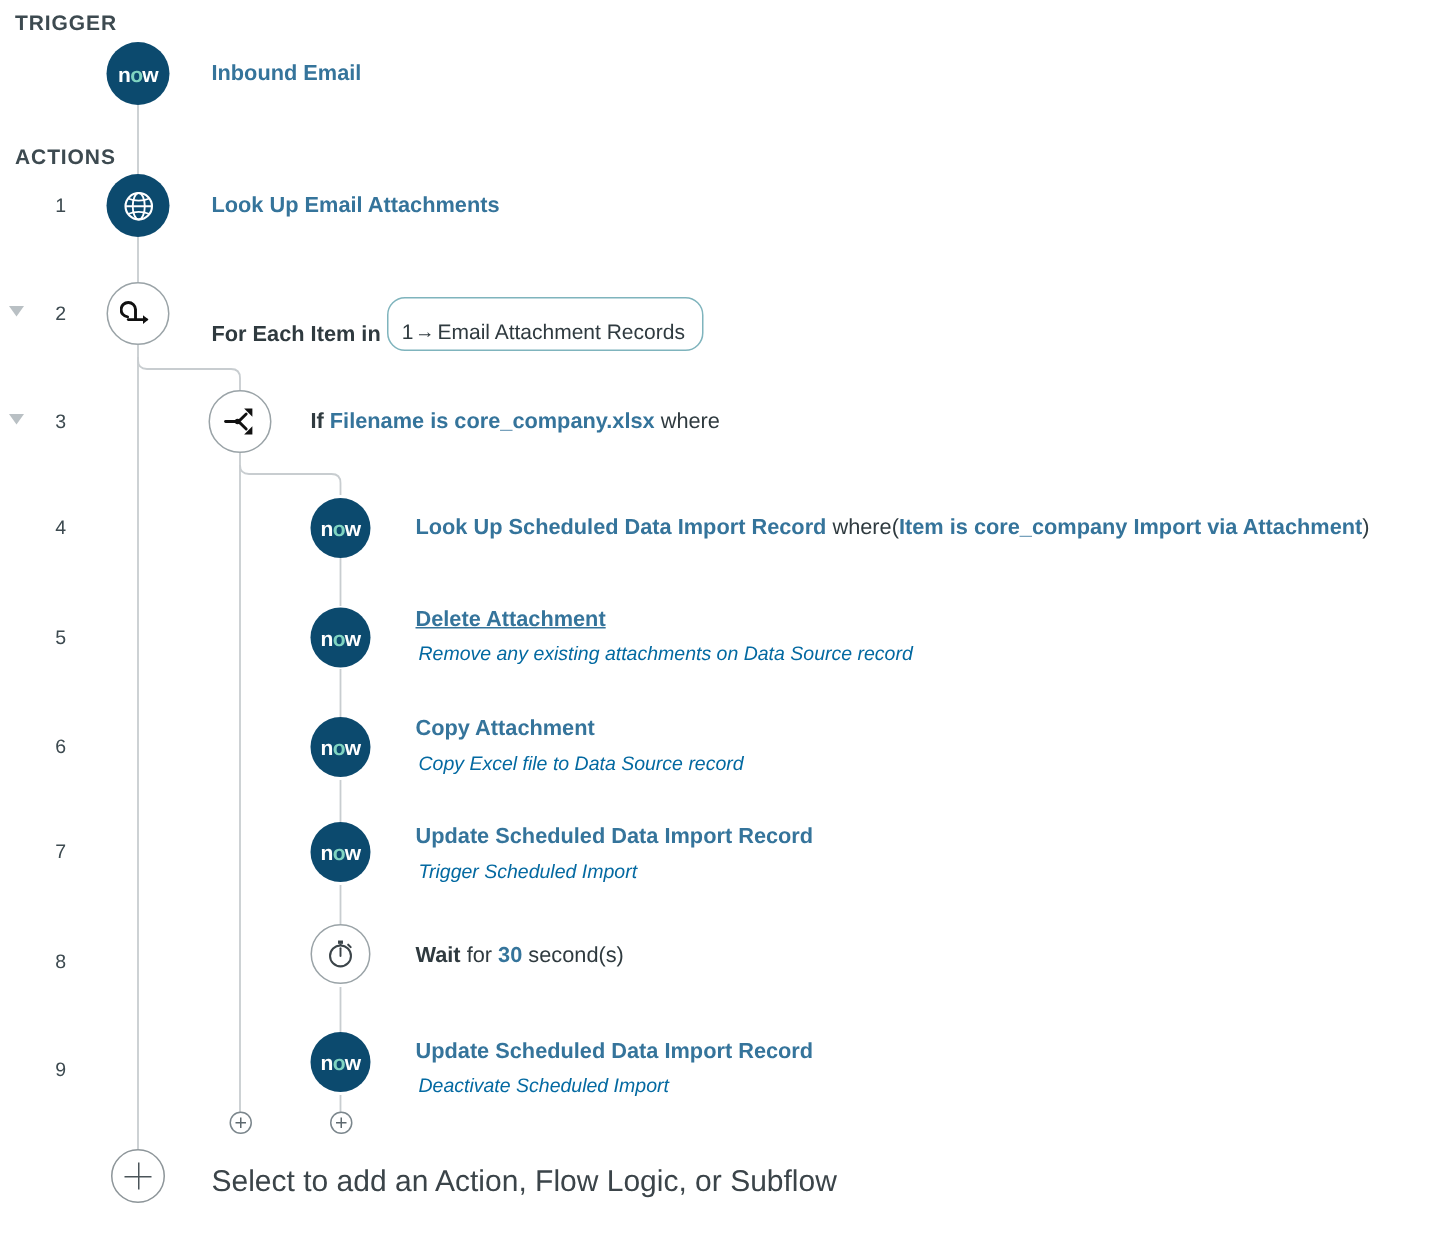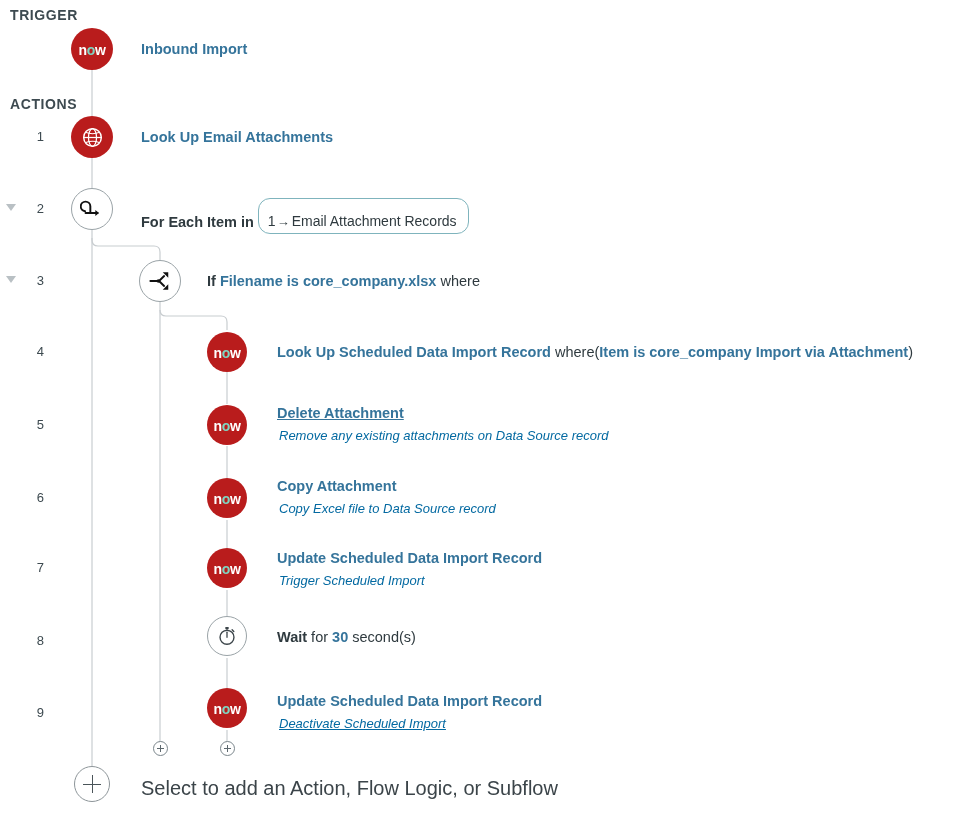--- a/index.html
+++ b/index.html
@@ -56,21 +56,21 @@
   
   .node {
     position: absolute;
     border-radius: 50%;
     box-sizing: border-box;
     display: flex;
     align-items: center;
     justify-content: center;
   }
   .node.dark {
-    background: #b91c1c;
+    background: #0c4a6e;
     color: #ffffff;
   }
   .node.light {
     background: #ffffff;
     border: 1px solid #9aa3a7;
   }
   .node.n-big { width: 42px; height: 42px; }
   .node.n-mid { width: 40px; height: 40px; }
 
   .nowlogo {
@@ -200,21 +200,21 @@
   </g>
 </svg>
 
 <div class="section-label" style="left:10px; top:7px;">TRIGGER</div>
 
 <div class="section-label" style="left:10px; top:96px;">ACTIONS</div>
 
 <div class="node dark n-big" style="left:71px; top:28px;">
   <span class="nowlogo"><span>n</span><span class="o">o</span><span>w</span></span>
 </div>
-<div class="label title" style="left:141px; top:40px;">Inbound Import</div>
+<div class="label title" style="left:141px; top:40px;">Inbound Email</div>
 
 <div class="gutter" style="left:0px; top:129px;">
   <span class="num">1</span>
 </div>
 <div class="node dark n-big" style="left:71px; top:116px;">
   <svg width="23" height="23" viewBox="0 0 24 24">
     <circle cx="12" cy="12" r="9.2" fill="none" stroke="#ffffff" stroke-width="1.5"></circle>
     <ellipse cx="12" cy="12" rx="4.2" ry="9.2" fill="none" stroke="#ffffff" stroke-width="1.3"></ellipse>
     <line x1="2.8" y1="12" x2="21.2" y2="12" stroke="#ffffff" stroke-width="1.3"></line>
     <path d="M4.5,6.6 Q12,9.6 19.5,6.6" fill="none" stroke="#ffffff" stroke-width="1.2"></path>
@@ -316,19 +316,19 @@
   <span class="plain-dark">second(s)</span>
 </div>
 
 <div class="gutter" style="left:0px; top:705px;">
   <span class="num">9</span>
 </div>
 <div class="node dark n-mid" style="left:207px; top:688px;">
   <span class="nowlogo"><span>n</span><span class="o">o</span><span>w</span></span>
 </div>
 <div class="label title" style="left:277px; top:692px;">Update Scheduled Data Import Record</div>
-<div class="subtitle" style="left:279px; top:716px;text-decoration:underline;">Deactivate Scheduled Import</div>
+<div class="subtitle" style="left:279px; top:716px;">Deactivate Scheduled Import</div>
 
 <div class="plus-small" style="left:153px; top:741px;"></div>
 <div class="plus-small" style="left:220px; top:741px;"></div>
 
 <div class="plus-big" style="left:74px; top:766px;"></div>
 <div class="add-hint" style="left:141px; top:777px;">Select to add an Action, Flow Logic, or Subflow</div>
 
 </body></html>

